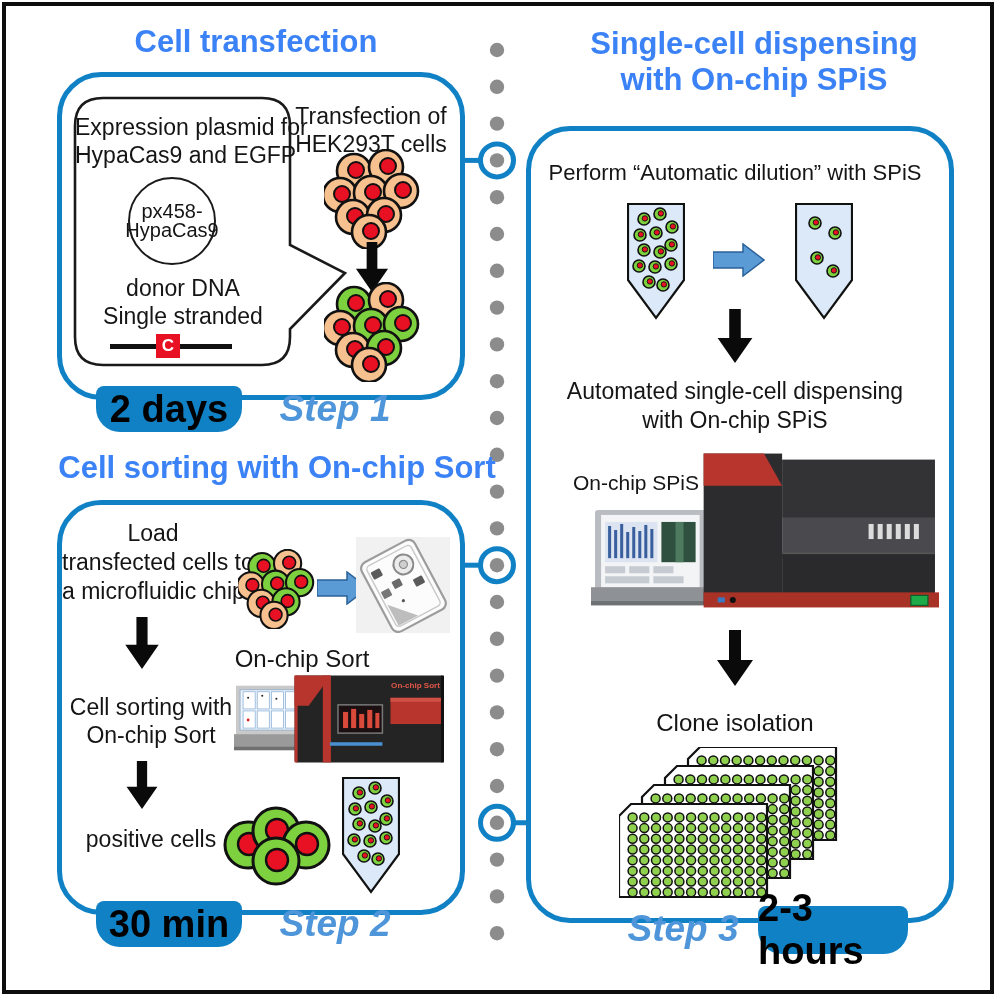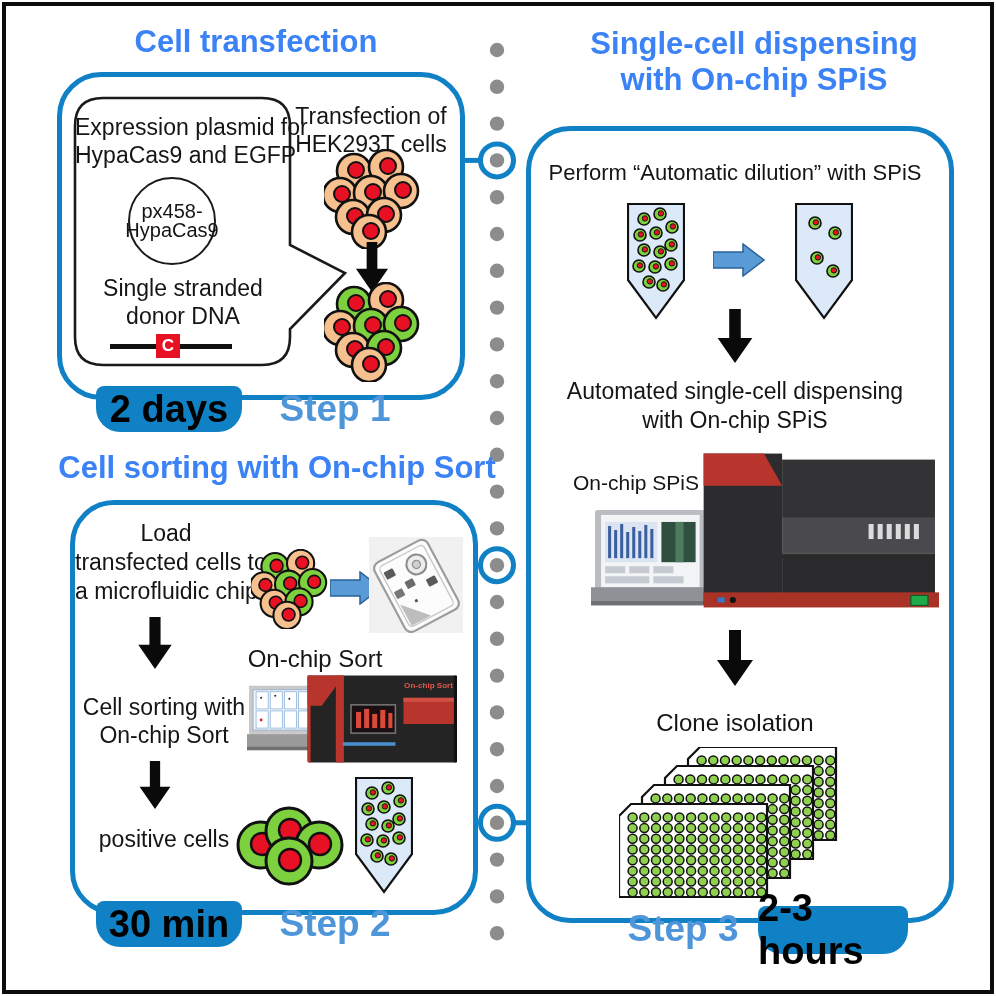--- a/index.html
+++ b/index.html
@@ -2,34 +2,34 @@
 <html><head>
 <meta charset="utf-8">
 <style>
   html,body{margin:0;padding:0;background:#fff;}
   .canvas{position:relative;width:996px;height:996px;background:#fff;
           font-family:"Liberation Sans",sans-serif;color:#151515;overflow:hidden;}
   .frame{position:absolute;inset:2px;border:4px solid #0d0d0d;pointer-events:none;z-index:6;}
   svg.overlay{position:absolute;left:0;top:0;width:996px;height:996px;z-index:0;}
   .panel{position:absolute;border:5px solid #1181c5;border-radius:44px;background:#fff;z-index:1;}
   .p1{left:57px;top:72px;width:398px;height:318px;}
-  .p2{left:57px;top:500px;width:398px;height:405px;margin-left:13px;}
+  .p2{left:57px;top:500px;width:398px;height:405px;}
   .p3{left:526px;top:118px;width:418px;height:787px;margin-top:8px;}
   .ptitle{position:absolute;z-index:2;text-align:center;font-weight:bold;
           font-size:31px;line-height:36px;color:#3b82f6;}
   .t1{left:57px;top:24px;width:398px;}
   .t2{left:6px;top:450px;width:500px;margin-left:21px;}
   .t3{left:545px;top:26px;width:418px;}
   .badge{position:absolute;z-index:3;background:#1181c5;color:#000000;font-weight:bold;
          font-size:38px;display:flex;align-items:center;justify-content:center;
          border-radius:8px 8px 24px 24px;}
   .b1{left:96px;top:386px;width:146px;height:46px;}
   .b2{left:96px;top:901px;width:146px;height:46px;}
   .b3{left:758px;top:906px;width:150px;height:48px;}
-  .step{position:absolute;z-index:3;color:#4e95d9;font-weight:bold;font-size:37px;text-align:center;}
+  .step{position:absolute;z-index:3;color:#4e95d9;font-weight:bold;font-size:37px;text-align:center;font-style:italic;}
   .s1{left:262px;top:388px;width:146px;}
   .s2{left:262px;top:903px;width:146px;}
   .s3{left:610px;top:908px;width:146px;}
   .abs{position:absolute;}
   .txt{position:absolute;text-align:center;font-size:23px;line-height:28px;color:#151515;white-space:nowrap;}
   .plasmid-circle{position:absolute;left:66px;top:100px;width:84px;height:84px;border:2.5px solid #1a1a1a;
          border-radius:50%;background:#fff;display:flex;flex-direction:column;align-items:center;
          justify-content:center;font-size:20px;line-height:19px;}
   .dna-line{position:absolute;left:48px;top:267px;width:122px;height:5px;background:#111;}
   .c-box{position:absolute;left:94px;top:257px;width:24px;height:24px;background:#e81123;color:#fff;
@@ -105,22 +105,22 @@
     </svg>
     <div class="txt" style="left:13px;top:36px;width:216px">
       <div>Expression plasmid for</div>
       <div>HypaCas9 and EGFP</div>
     </div>
     <div class="plasmid-circle">
       <div>px458-</div>
       <div>HypaCas9</div>
     </div>
     <div class="txt" style="left:13px;top:197px;width:216px">
+      <div>donor DNA</div>
       <div>Single stranded</div>
-      <div>donor DNA</div>
     </div>
     <div class="dna-line"></div>
     <div class="c-box">C</div>
 
     <div class="txt" style="left:230px;top:25px;width:158px">
       <div>Transfection of</div>
       <div>HEK293T cells</div>
     </div>
     <svg class="abs" style="left:262px;top:72px" width="100" height="100" viewBox="0 0 100 100">
       <use href="#cell-tan" x="30" y="22"></use>

